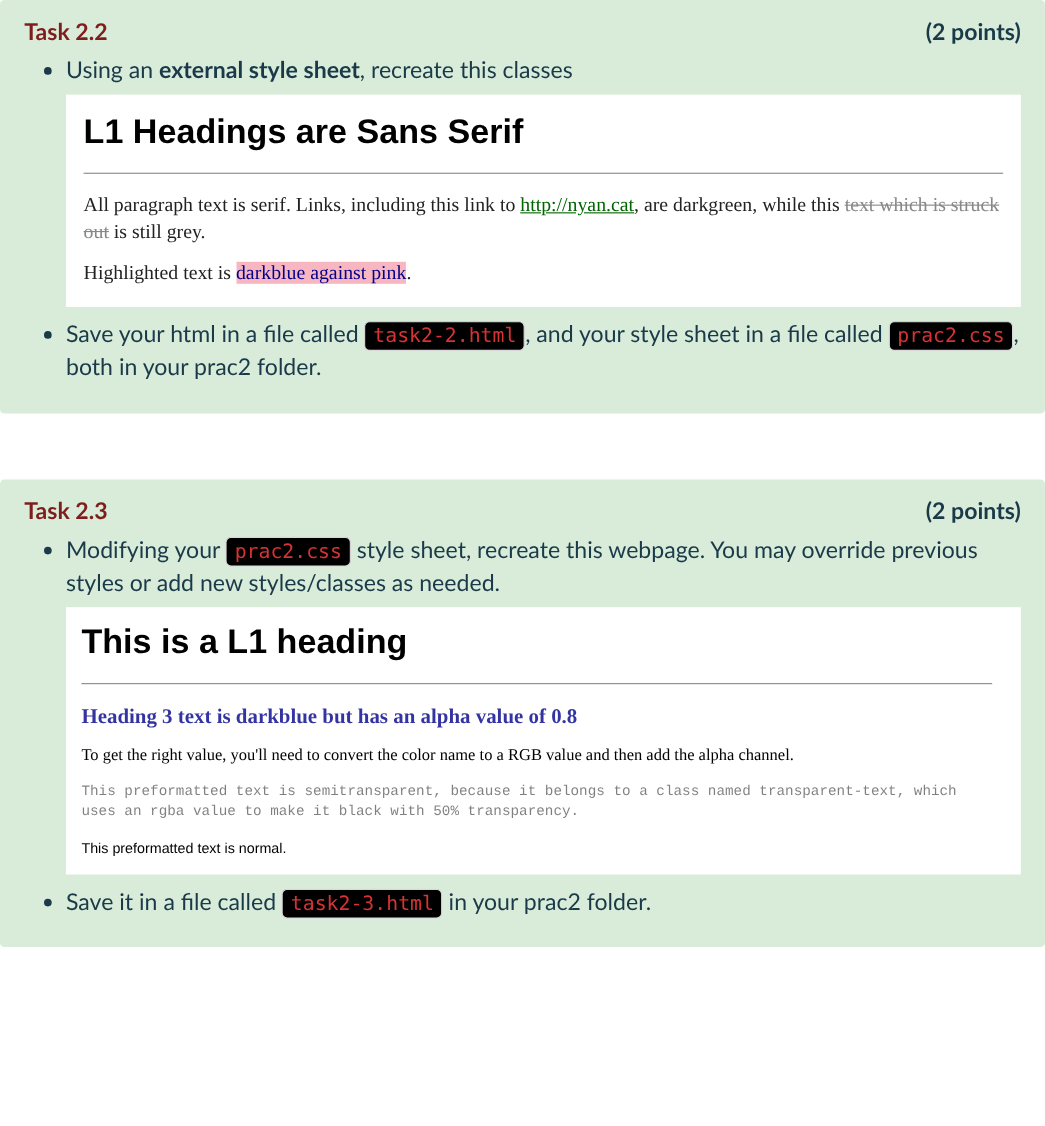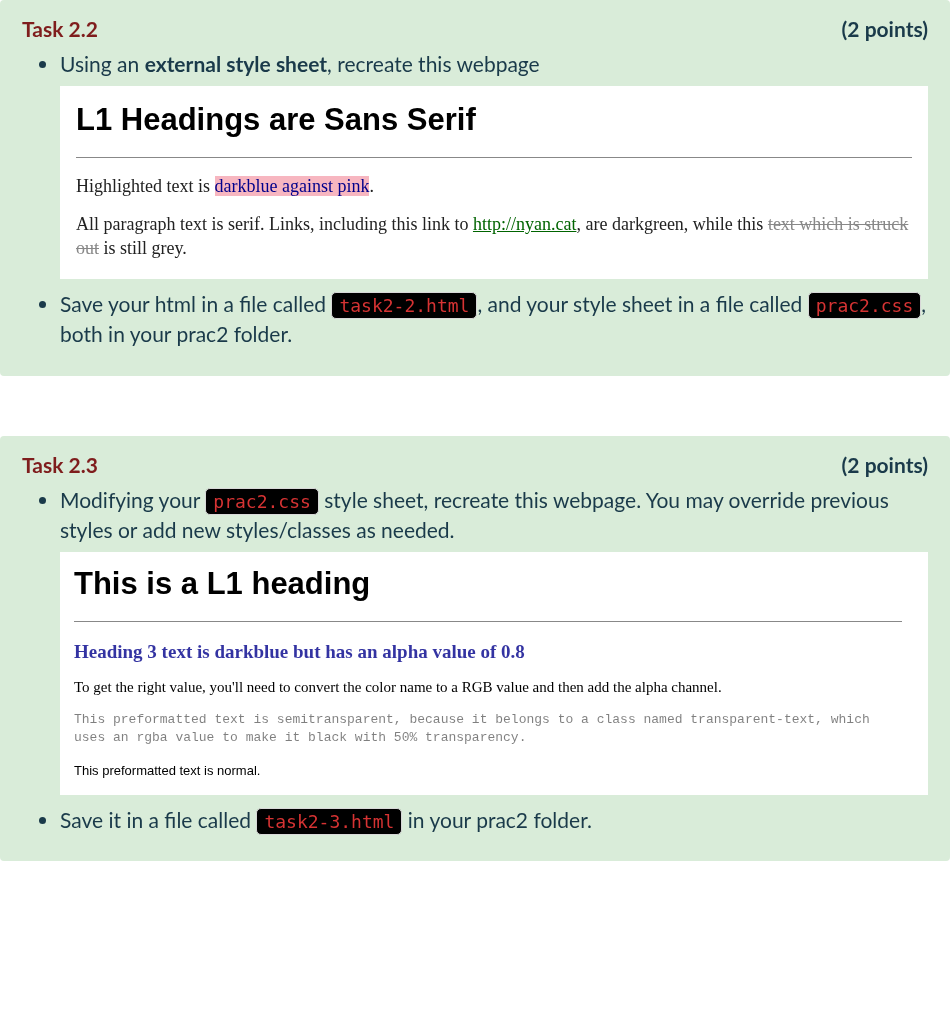--- a/index.html
+++ b/index.html
@@ -152,31 +152,31 @@
 <div class="page">
 
   <div class="task-card">
     <div class="task-header">
       <span class="task-title">Task 2.2</span>
       <span class="task-points">(2 points)</span>
     </div>
     <div class="task-body">
       <ul>
         <li>
-          <span>Using an </span><span class="bold">external style sheet</span><span>, recreate this webpage</span>
+          <span>Using an </span><span class="bold">external style sheet</span><span>, recreate this classes</span>
 
           
           <div class="webpage-shot">
             <div class="ws-h1">L1 Headings are Sans Serif</div>
             <hr class="ws-hr">
             <p class="ws-p">
-              <span>Highlighted text is </span><span class="ws-highlight">darkblue against pink</span><span>.</span>
+              <span>All paragraph text is serif. Links, including this link to </span><a class="ws-link">http://nyan.cat</a><span>, are darkgreen, while this </span><span class="ws-strike">text which is struck out</span><span> is still grey.</span>
             </p>
             <p class="ws-p">
-              <span>All paragraph text is serif. Links, including this link to </span><a class="ws-link">http://nyan.cat</a><span>, are darkgreen, while this </span><span class="ws-strike">text which is struck out</span><span> is still grey.</span>
+              <span>Highlighted text is </span><span class="ws-highlight">darkblue against pink</span><span>.</span>
             </p>
           </div>
         </li>
         <li>
           <span>Save your html in a file called </span><span class="code-pill">task2-2.html</span><span>, and your style sheet in a file called </span><span class="code-pill">prac2.css</span><span>, both in your prac2 folder.</span>
         </li>
       </ul>
     </div>
   </div>
 

